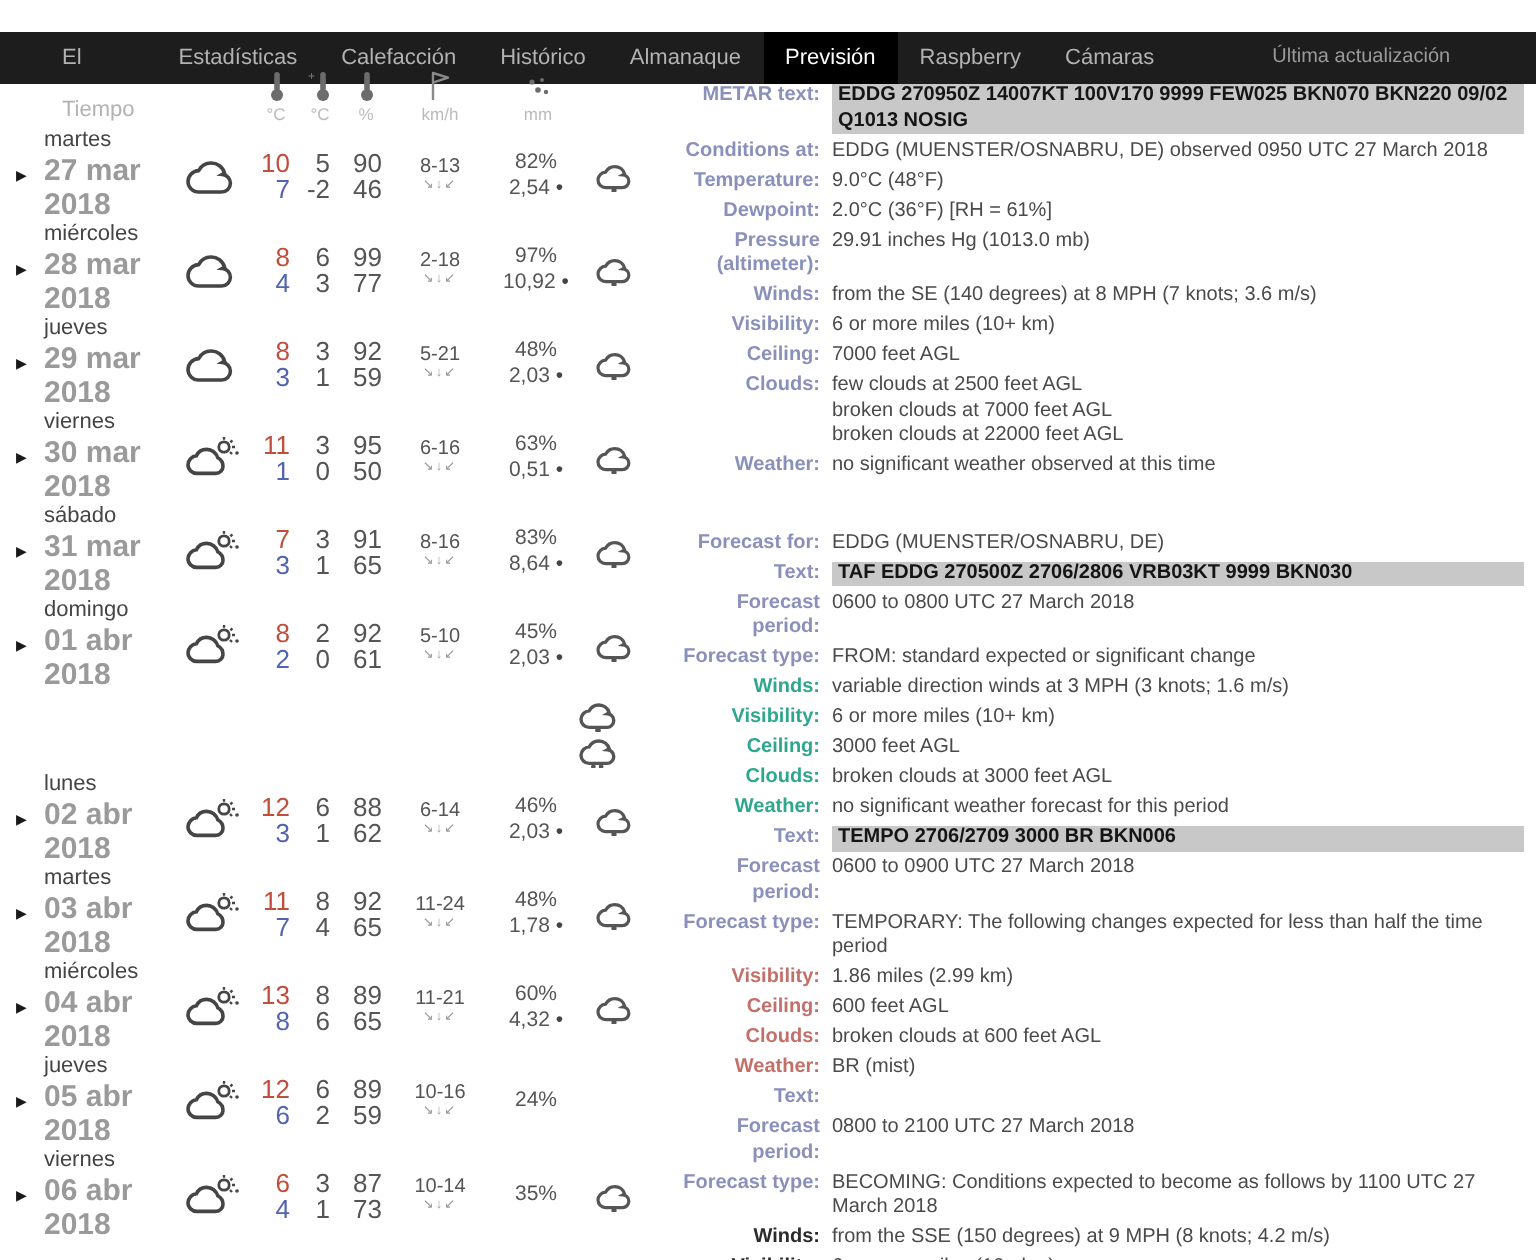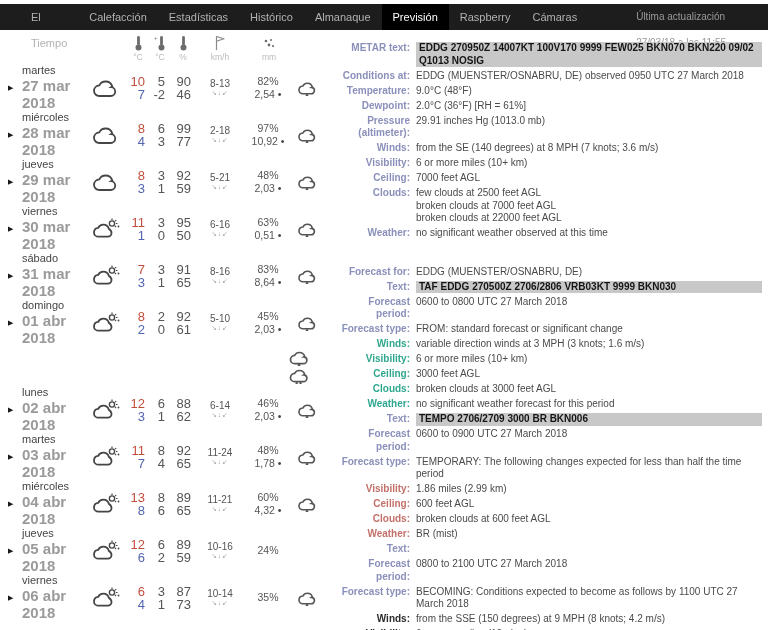--- a/index.html
+++ b/index.html
@@ -4,21 +4,21 @@
 <style>
   :root{
     --purple:#8a90ba; --green:#2fa78f; --red:#c4706a; --dark:#2b2b2b;
     --temp-red:#c14e3c; --temp-blue:#5264ae; --code-bg:#c8c8c8;
     --nav-bg:#1d1d1d; --nav-active:#000000;
   }
   *{margin:0;padding:0;box-sizing:border-box;}
   html,body{width:768px;height:630px;overflow:hidden;background:#fff;
     font-family:"Liberation Sans",sans-serif;}
   
-  .nav{position:absolute;left:0;top:4px;width:768px;height:26px;background:var(--nav-bg);
+  .nav{position:absolute;left:0;top:16px;width:768px;height:26px;background:var(--nav-bg);
     display:flex;align-items:stretch;padding-left:20px;}
   .nav-item{color:#b2b2b2;font-size:11px;line-height:26px;padding:0 11px;cursor:pointer;}
   .nav-item.active{background:var(--nav-active);color:#fff;}
   .nav-spacer{flex:1;}
   .nav-update{color:#9a9a9a;font-size:10px;line-height:26px;padding-right:14px;margin-left:48px;}
   
   .left-panel{position:absolute;left:8px;top:32px;width:332px;}
   .trow{display:grid;grid-template-columns:14px 70px 34px 24px 20px 26px 48px 50px 26px;
     min-height:30px;align-items:center;}
   .thead{min-height:32px;align-items:end;padding-bottom:2px;}
@@ -53,23 +53,23 @@
   svg{display:block;}
 </style>
 </head>
 <body>
 
 <div class="nav">
   <div style="display:flex;">
 
       <div class="nav-item">El Tiempo</div>
 
+      <div class="nav-item">Estadísticas</div>
+
       <div class="nav-item">Calefacción</div>
-
-      <div class="nav-item">Estadísticas</div>
 
       <div class="nav-item">Histórico</div>
 
       <div class="nav-item">Almanaque</div>
 
       <div class="nav-item active">Previsión</div>
 
       <div class="nav-item">Raspberry</div>
 
       <div class="nav-item">Cámaras</div>
@@ -699,21 +699,21 @@
         <span class="dvalue code">TAF EDDG 270500Z 2706/2806 VRB03KT 9999 BKN030</span>
       </div>
 
       <div class="drow">
         <span class="dlabel purple">Forecast period:</span>
         <span class="dvalue">0600 to 0800 UTC 27 March 2018</span>
       </div>
 
       <div class="drow">
         <span class="dlabel purple">Forecast type:</span>
-        <span class="dvalue">FROM: standard forecast or significant change</span>
+        <span class="dvalue">FROM: standard expected or significant change</span>
       </div>
 
       <div class="drow">
         <span class="dlabel green">Winds:</span>
         <span class="dvalue">variable direction winds at 3 MPH (3 knots; 1.6 m/s)</span>
       </div>
 
       <div class="drow">
         <span class="dlabel green">Visibility:</span>
         <span class="dvalue">6 or more miles (10+ km)</span>

